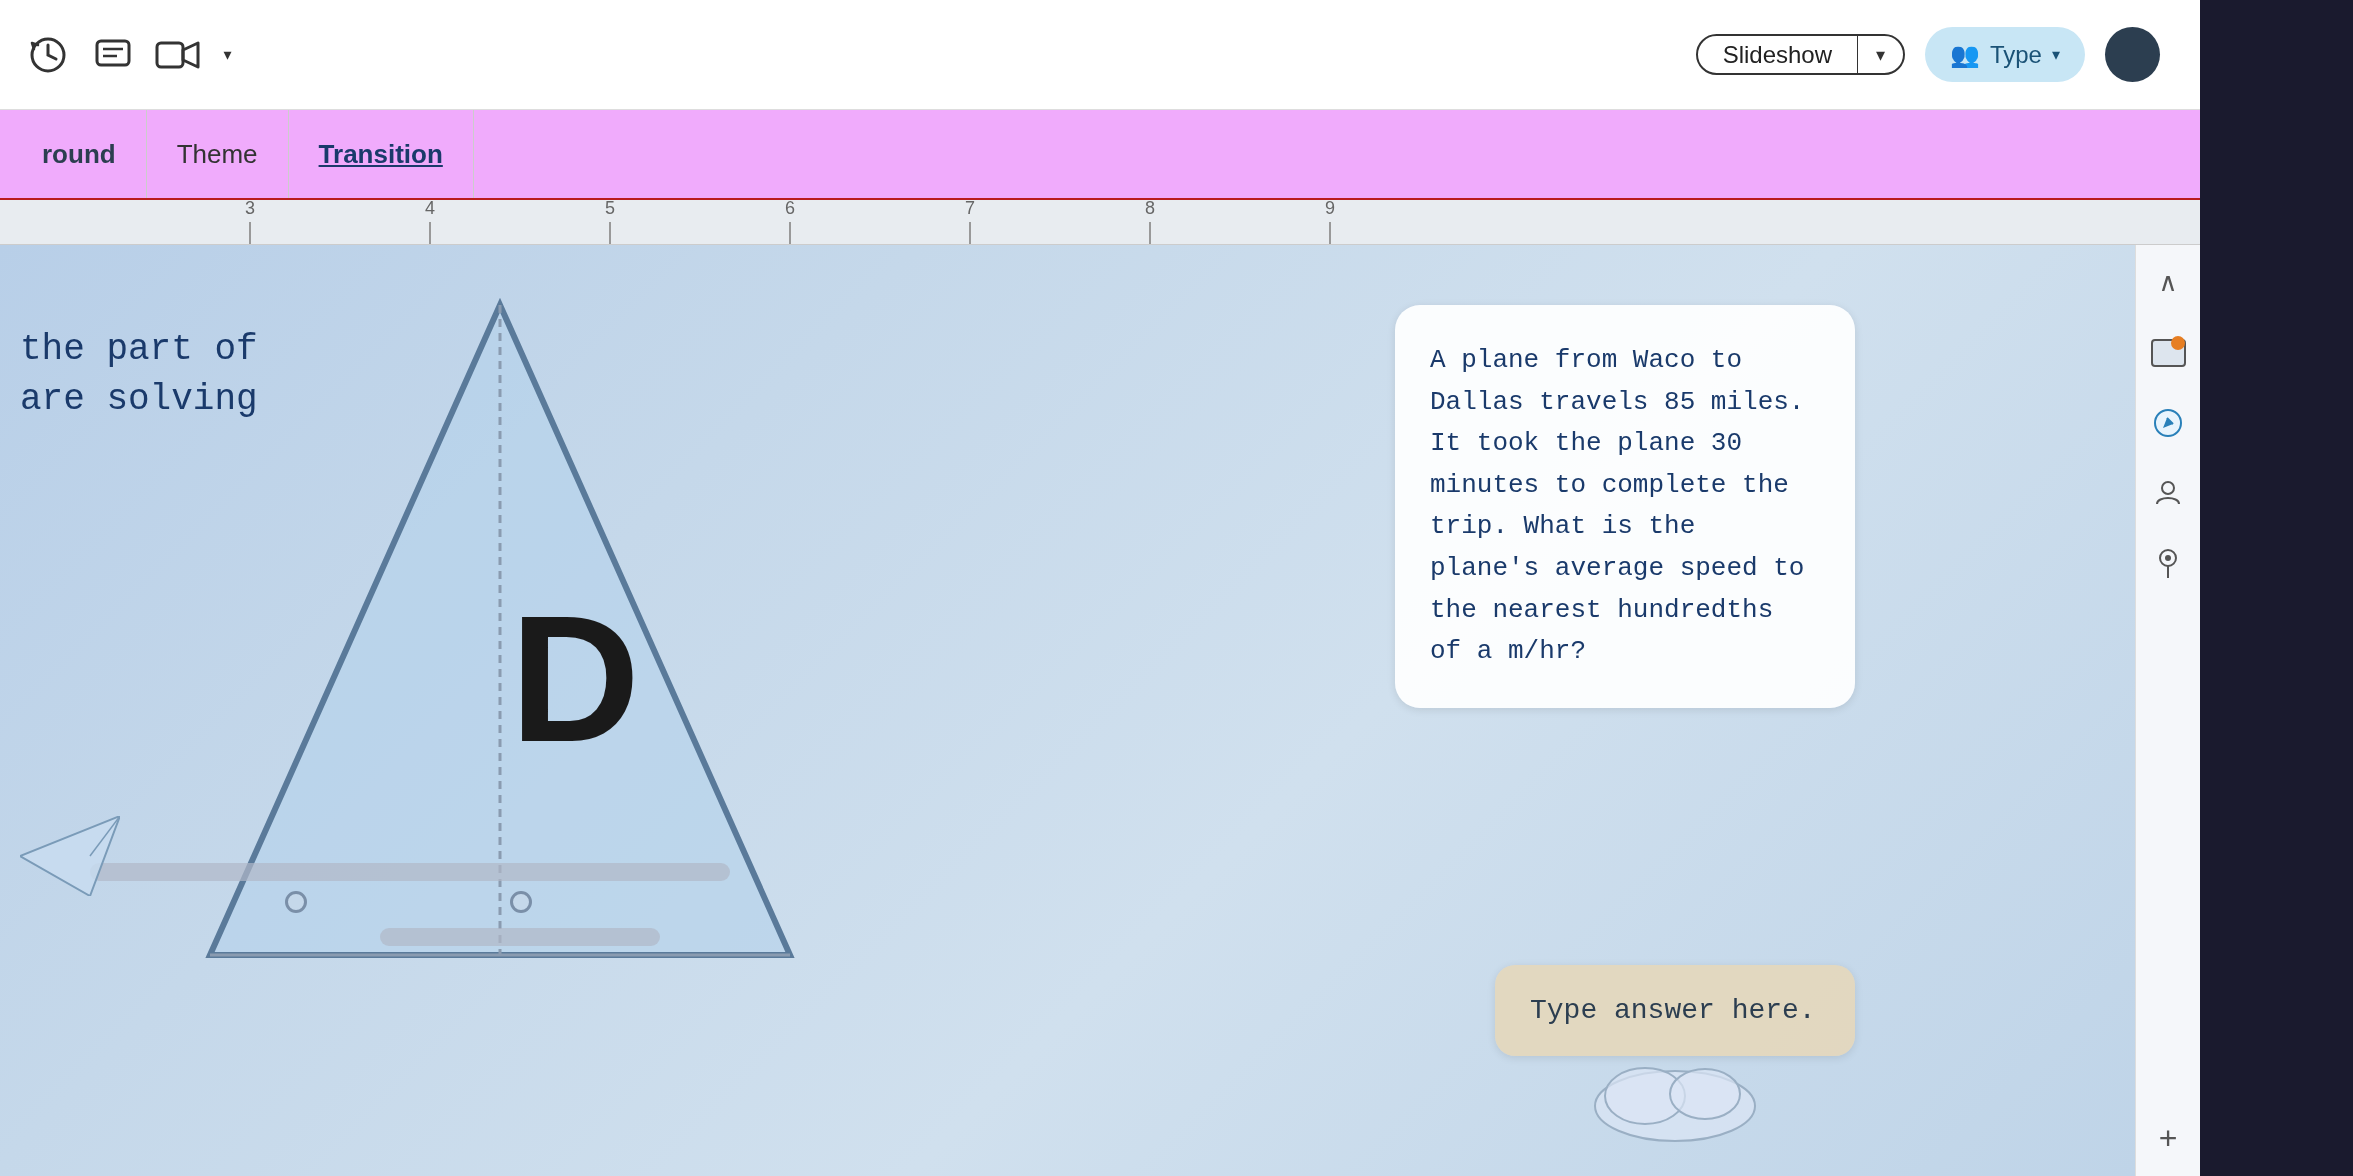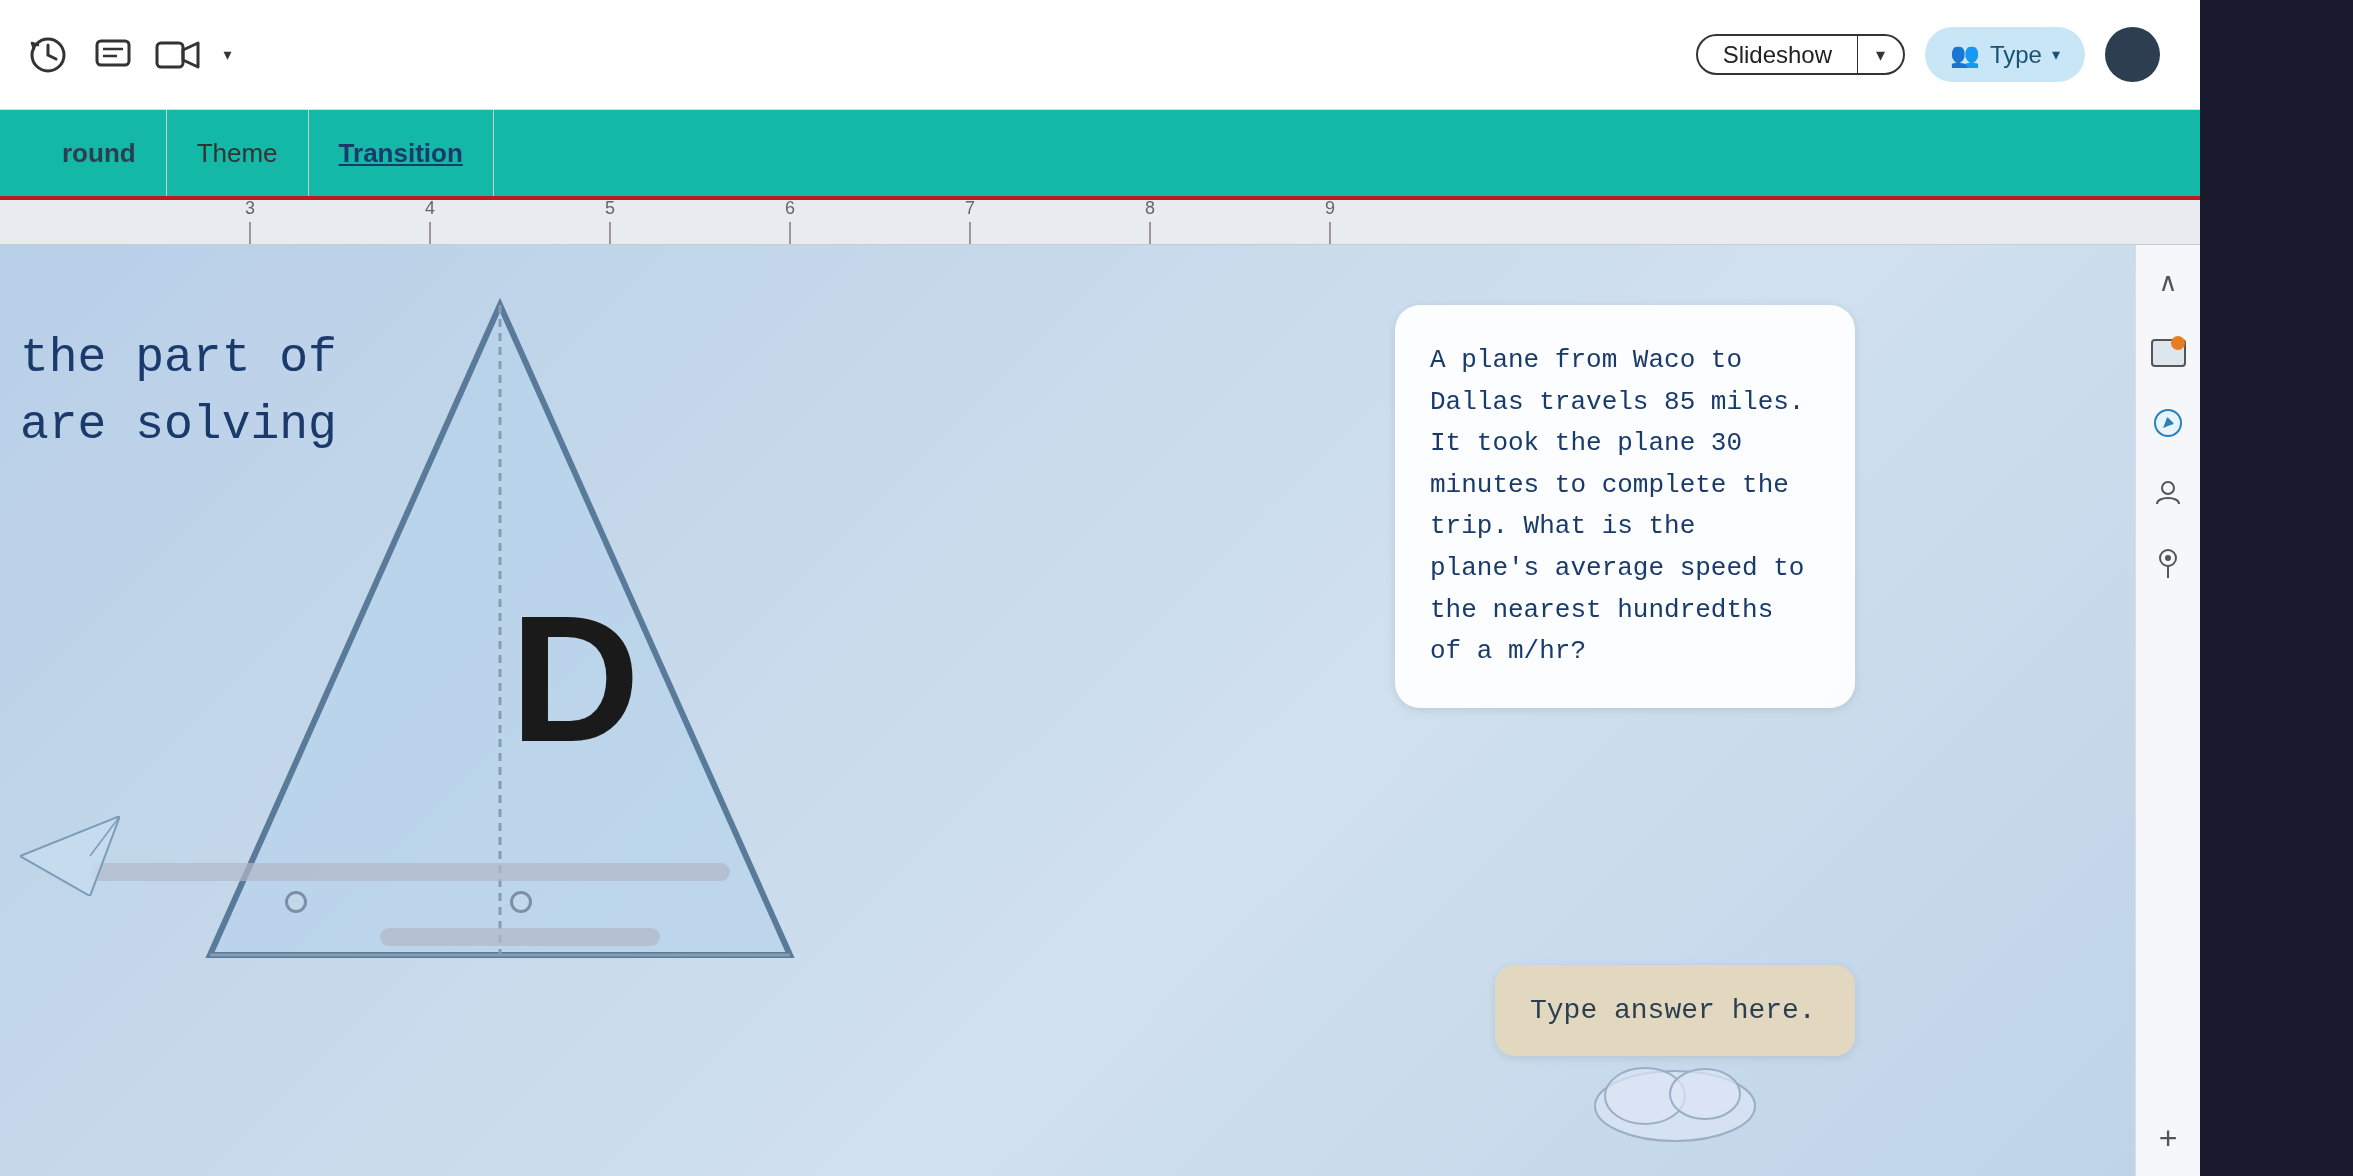--- a/index.html
+++ b/index.html
@@ -112,25 +112,25 @@
       width: 55px;
       height: 55px;
       background: #2c3e50;
       border-radius: 50%;
       cursor: pointer;
     }
 
     
     .menu-bar {
       height: 90px;
-      background: #14b8a6;
-      display: flex;
-      align-items: center;
-      padding: 0 32px;
-      border-bottom: 4px solid #b91c1c;
+      background: #f0abfc;
+      display: flex;
+      align-items: center;
+      padding: 0 12px;
+      border-bottom: 2px solid #b91c1c;
       gap: 0;
     }
 
     .menu-item {
       padding: 0 30px;
       font-size: 26px;
       color: #333;
       cursor: pointer;
       height: 100%;
       display: flex;
@@ -183,21 +183,21 @@
       position: relative;
       overflow: hidden;
     }
 
     
     .left-text {
       position: absolute;
       top: 80px;
       left: 20px;
       font-family: 'Courier New', monospace;
-      font-size: 48px;
+      font-size: 36px;
       color: #1a3a6b;
       line-height: 1.4;
       font-weight: 500;
     }
 
     
     .triangle-container {
       position: absolute;
       top: 50px;
       left: 200px;

